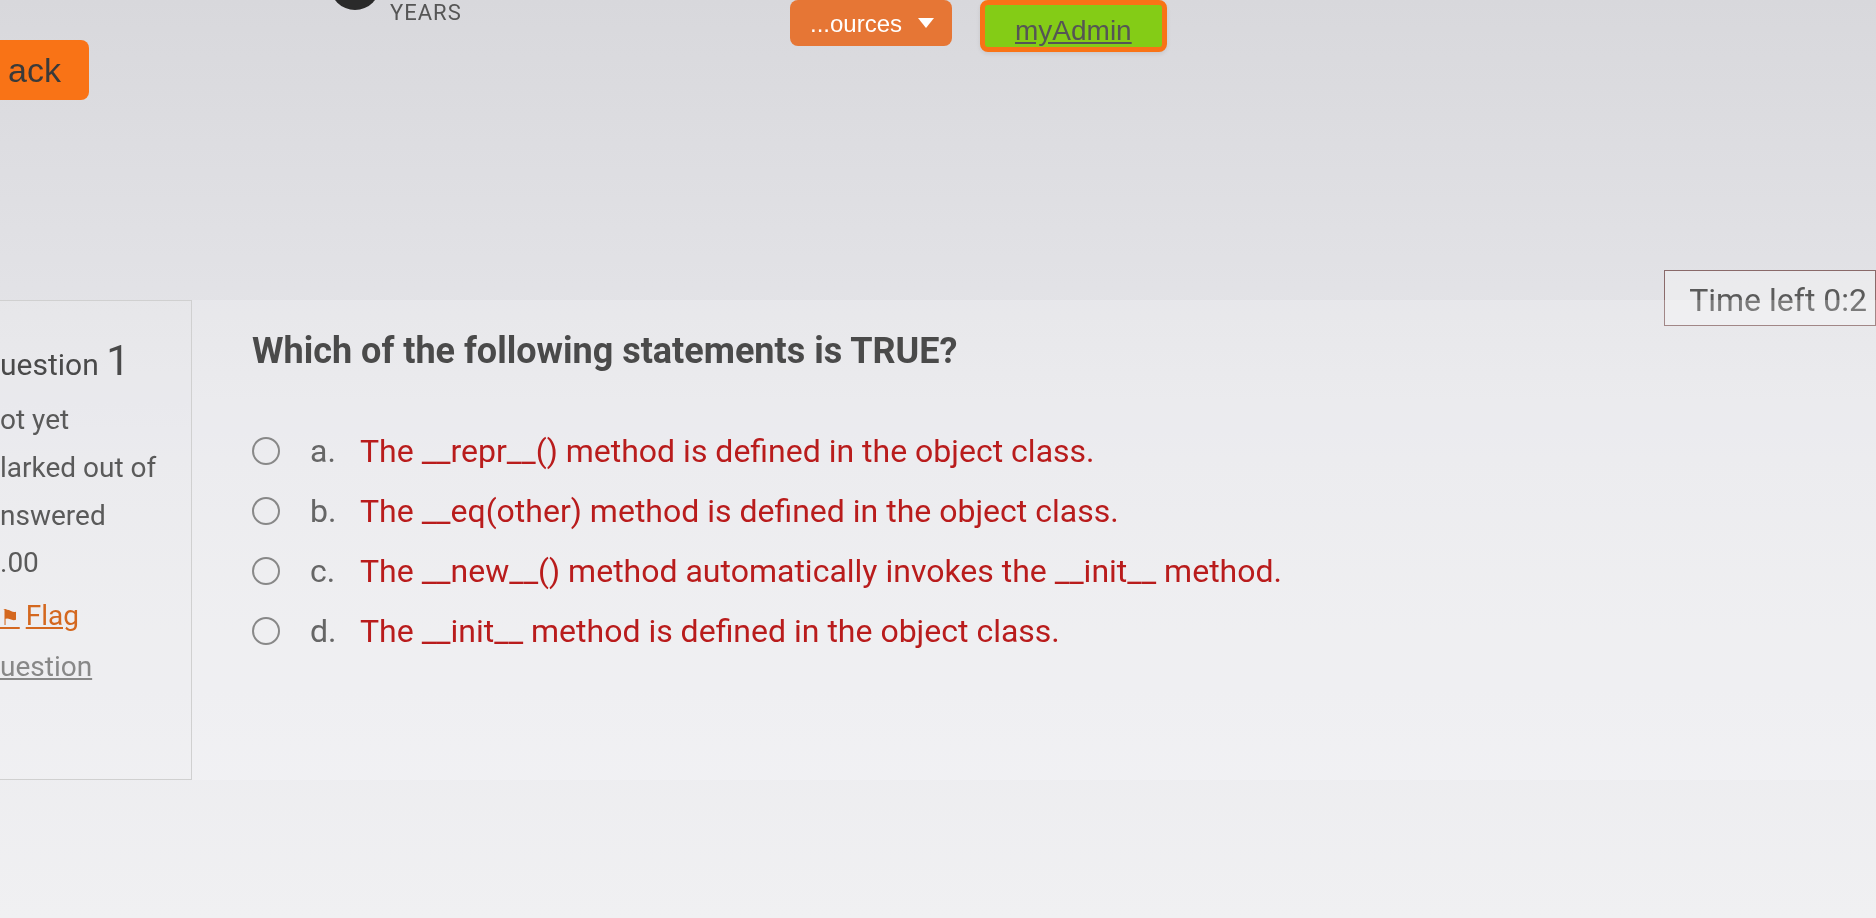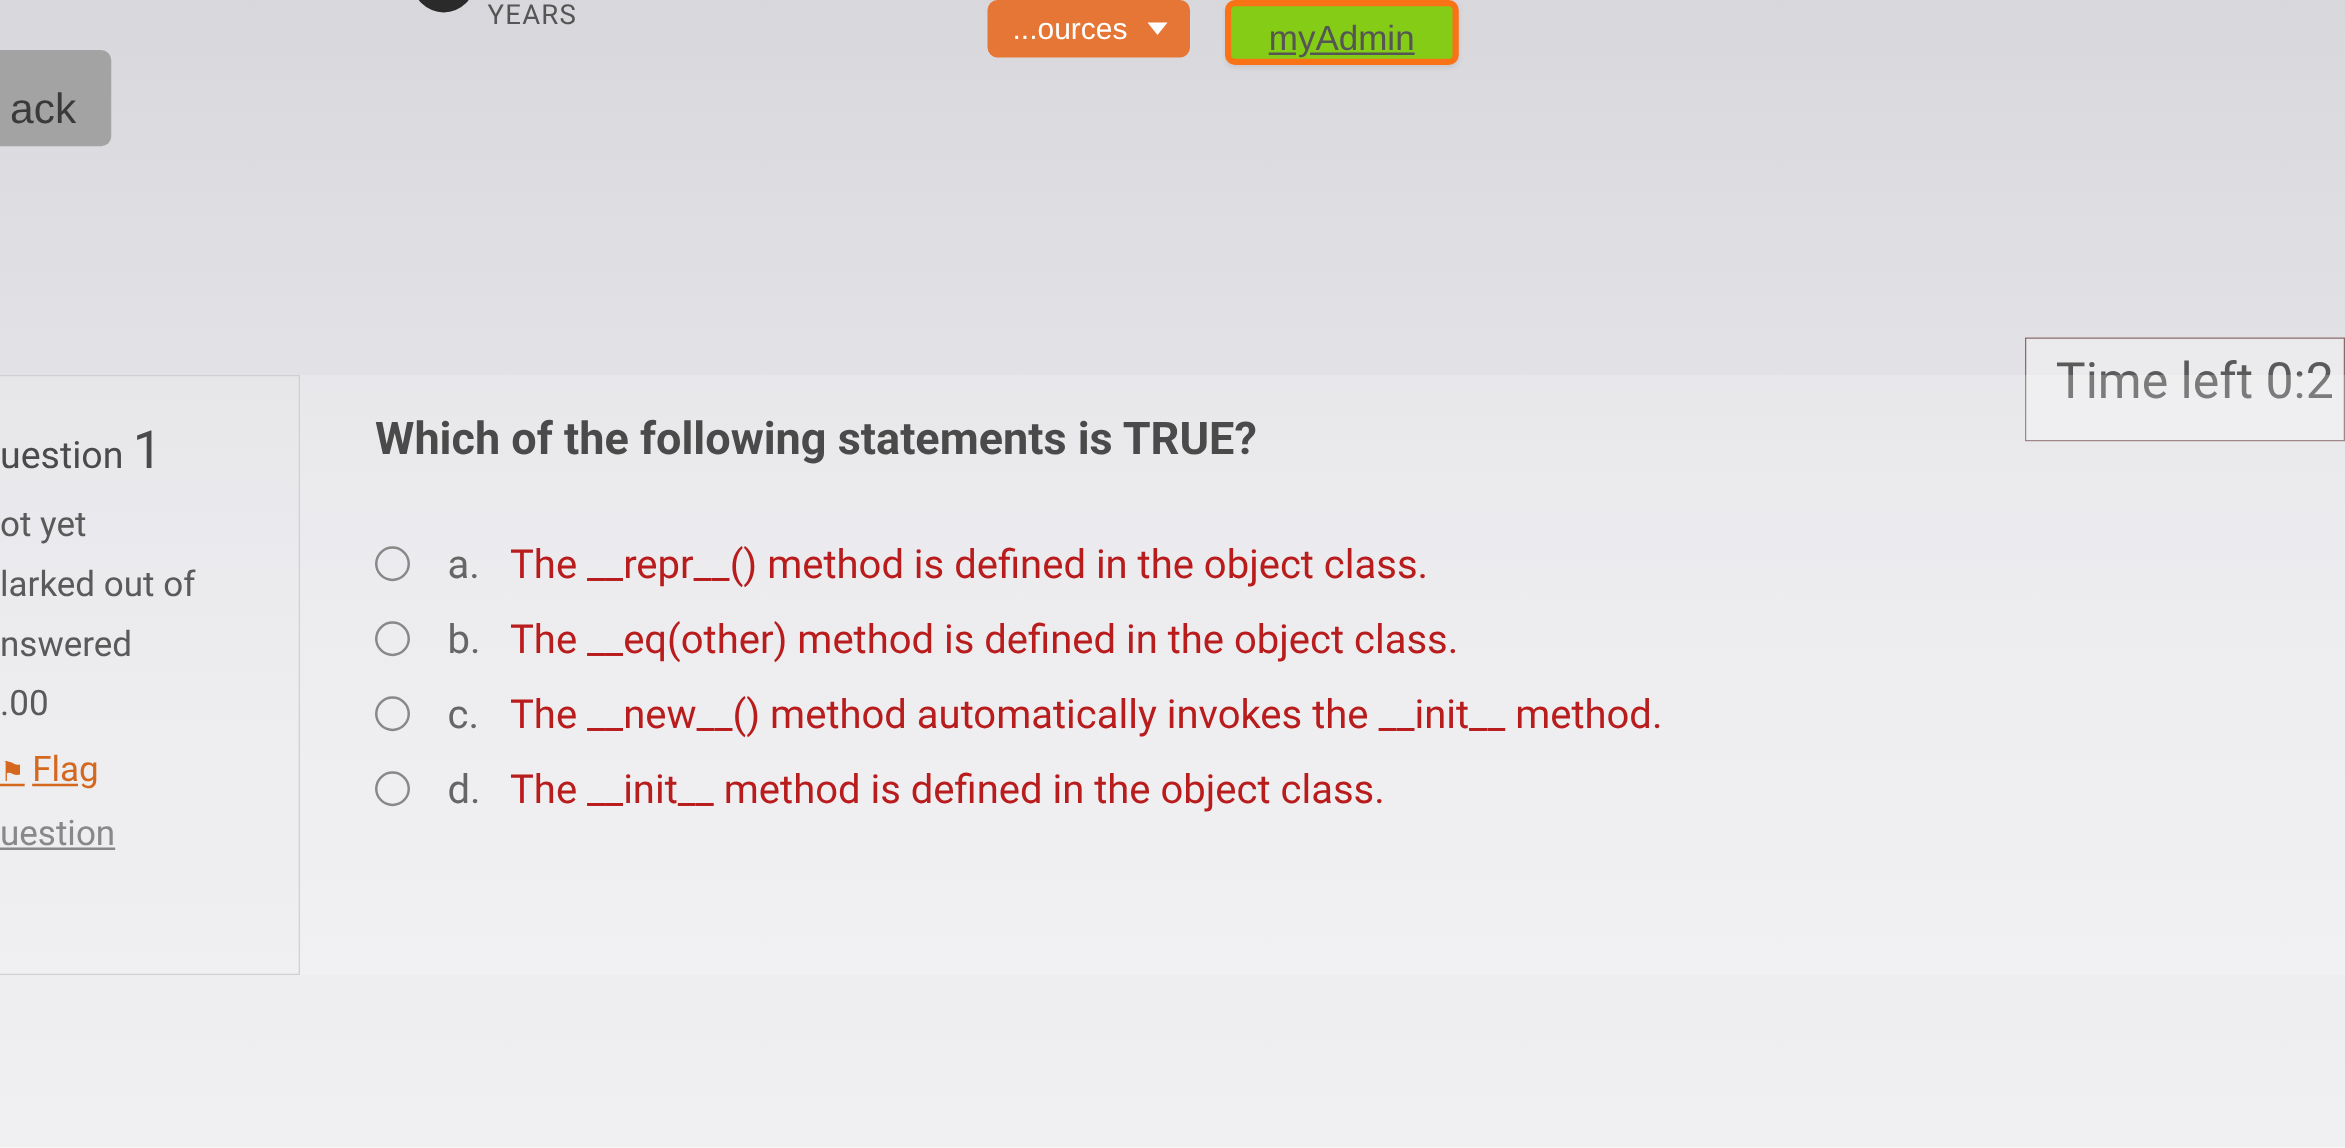--- a/index.html
+++ b/index.html
@@ -80,47 +80,47 @@
       border: 5px solid #f97316;
       cursor: pointer;
       height: 52px;
       box-shadow: 0 2px 4px rgba(0,0,0,0.08);
       text-decoration: underline;
     }
     .back-btn {
       position: absolute;
       left: 0;
       top: 40px;
-      background: #a3a3a3;
+      background: #f97316;
       color: #3a3a3a;
-      padding: 28px 28px 10px 8px;
+      padding: 11px 28px 10px 8px;
       border-radius: 0 8px 8px 0;
       font-size: 34px;
       border: none;
       cursor: pointer;
     }
     .timer-box {
       position: absolute;
       right: 0;
       top: 270px;
       border: 1px solid #8a6a6a;
       background: rgba(255,255,255,0.3);
-      padding: 10px 8px 24px 24px;
-      font-size: 40px;
+      padding: 10px 8px 6px 24px;
+      font-size: 32px;
       color: #5a5a5a;
     }
     .content-area {
       position: absolute;
       left: 0;
       top: 300px;
       width: 100%;
       display: flex;
     }
     .question-info {
-      width: 240px;
+      width: 192px;
       border: 1px solid #d0d0d0;
       border-left: none;
       background: rgba(255,255,255,0.15);
       padding: 24px 30px 28px 0;
       font-size: 28px;
       color: #5a5a5a;
       line-height: 1.7;
     }
     .question-info .q-title {
       font-size: 30px;

